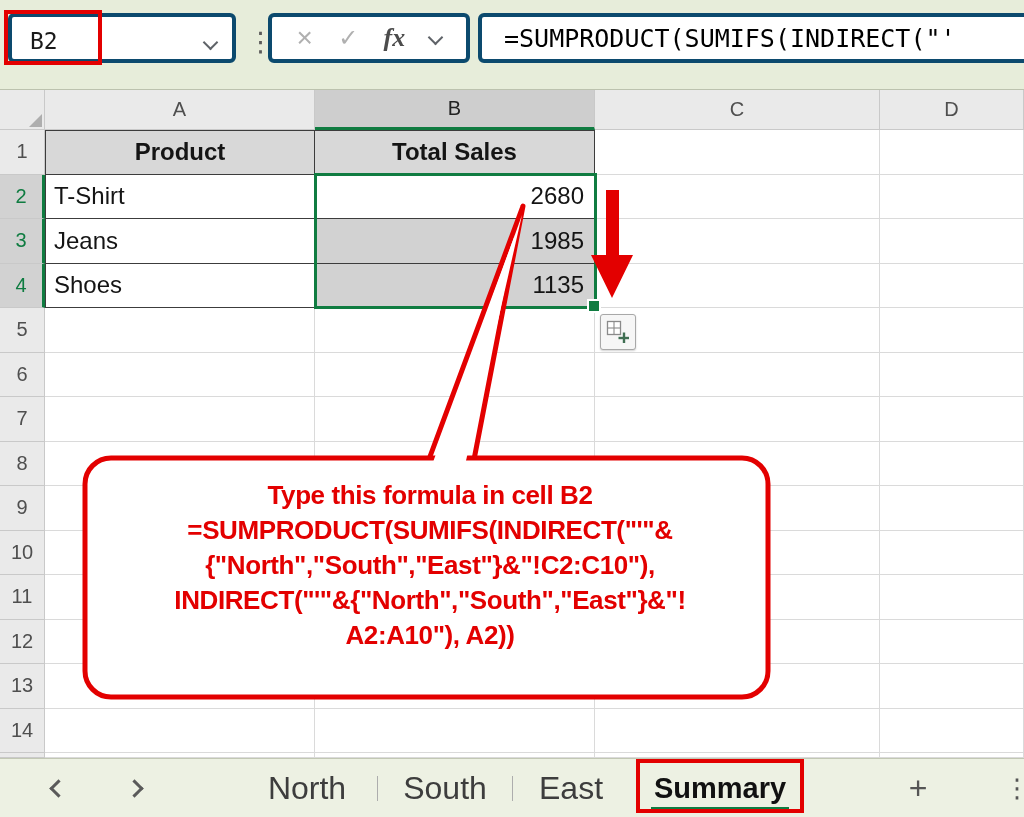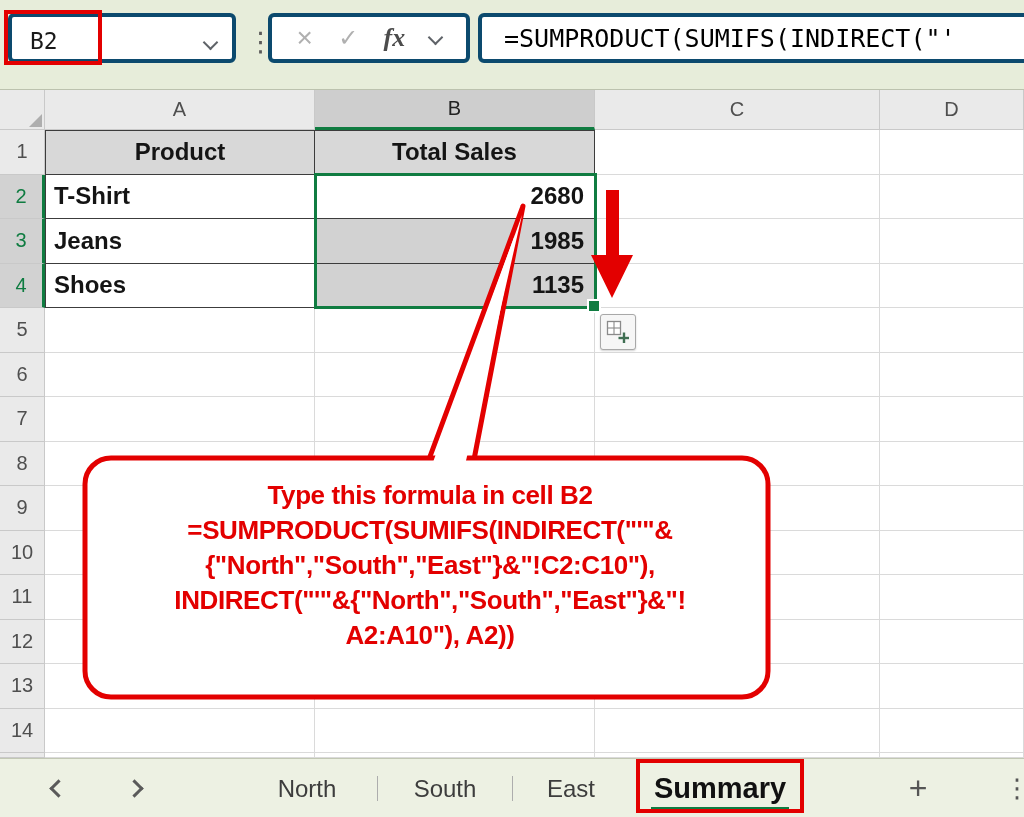--- a/index.html
+++ b/index.html
@@ -40,21 +40,21 @@
            display:grid; grid-template-columns:45px 270px 280px 285px 1fr;
            grid-template-rows:40px repeat(14,44.5px) 1fr; z-index:1; }
   #sheet .hcell { background:#eaeaea; border-right:1px solid #c9c9c9;
                   border-bottom:1px solid #c9c9c9; display:flex; align-items:center;
                   justify-content:center; font-size:20px; color:#4f4f4f; position:relative; }
   #sheet .corner::after { content:''; position:absolute; right:2px; bottom:2px;
                   border-left:13px solid transparent; border-bottom:13px solid #aeaeae; }
   #sheet .colsel { background:#cecece; border-bottom:3px solid #107c41; color:#222; }
   #sheet .rowsel { background:#d2d2d2; border-right:3px solid #107c41; color:#0f7c41; }
   #sheet .cell { border-right:1px solid #dadada; border-bottom:1px solid #dadada;
-                 display:flex; align-items:center; font-size:24px; color:#141414; overflow:hidden;font-weight:bold; }
+                 display:flex; align-items:center; font-size:24px; color:#141414; overflow:hidden; }
   #sheet .t  { border-right:1.6px solid #3c3c3c; border-bottom:1.6px solid #3c3c3c; }
   #sheet .tl { border-left:1.6px solid #3c3c3c; }
   #sheet .tt { border-top:1.6px solid #3c3c3c; }
   #sheet .th { background:#d8d8d8; font-weight:700; justify-content:center; }
   #sheet .left { padding-left:8px; }
   #sheet .num  { justify-content:flex-end; padding-right:10px; }
   #sheet .fil  { background:#d2d2d2; }
 
   
   #selbox { position:absolute; left:314px; top:173px; width:283px; height:136px;
@@ -76,21 +76,21 @@
              border:4px solid #e30000; z-index:5; }
   #hl-summary { position:absolute; left:636px; top:759px; width:168px; height:54px;
              border:4px solid #e30000; z-index:5; }
 
   
   .tabbar { position:absolute; left:0; top:758px; width:1024px; height:59px;
             background:#edf1e3; border-top:1px solid #c2c8b4; z-index:2; }
   .nav { position:absolute; top:22px; }
   #navprev { left:52px; } #navnext { left:128px; }
   .tabitem { position:absolute; top:0; height:59px; display:flex; align-items:center;
-             justify-content:center; font-size:24px; color:#3d3d3d; }
+             justify-content:center; font-size:32px; color:#3d3d3d; }
   #tab-north { left:253px; width:108px; }
   #tab-south { left:393px; width:104px;align-items:center; }
   #tab-east  { left:527px; width:88px; }
   #tab-summary { left:645px; width:150px; font-weight:700; color:#111; font-size:29px; }
   #tab-summary .underline { position:absolute; left:6px; right:6px; bottom:7px;
              height:4px; background:#107c41; }
   .tabsep { position:absolute; top:17px; width:1px; height:25px; background:#adadad; }
   #sep1 { left:377px; } #sep2 { left:512px; }
   #addsheet { position:absolute; left:898px; top:0; width:40px; height:59px; display:flex;
               align-items:center; justify-content:center; font-size:32px; color:#555; }

